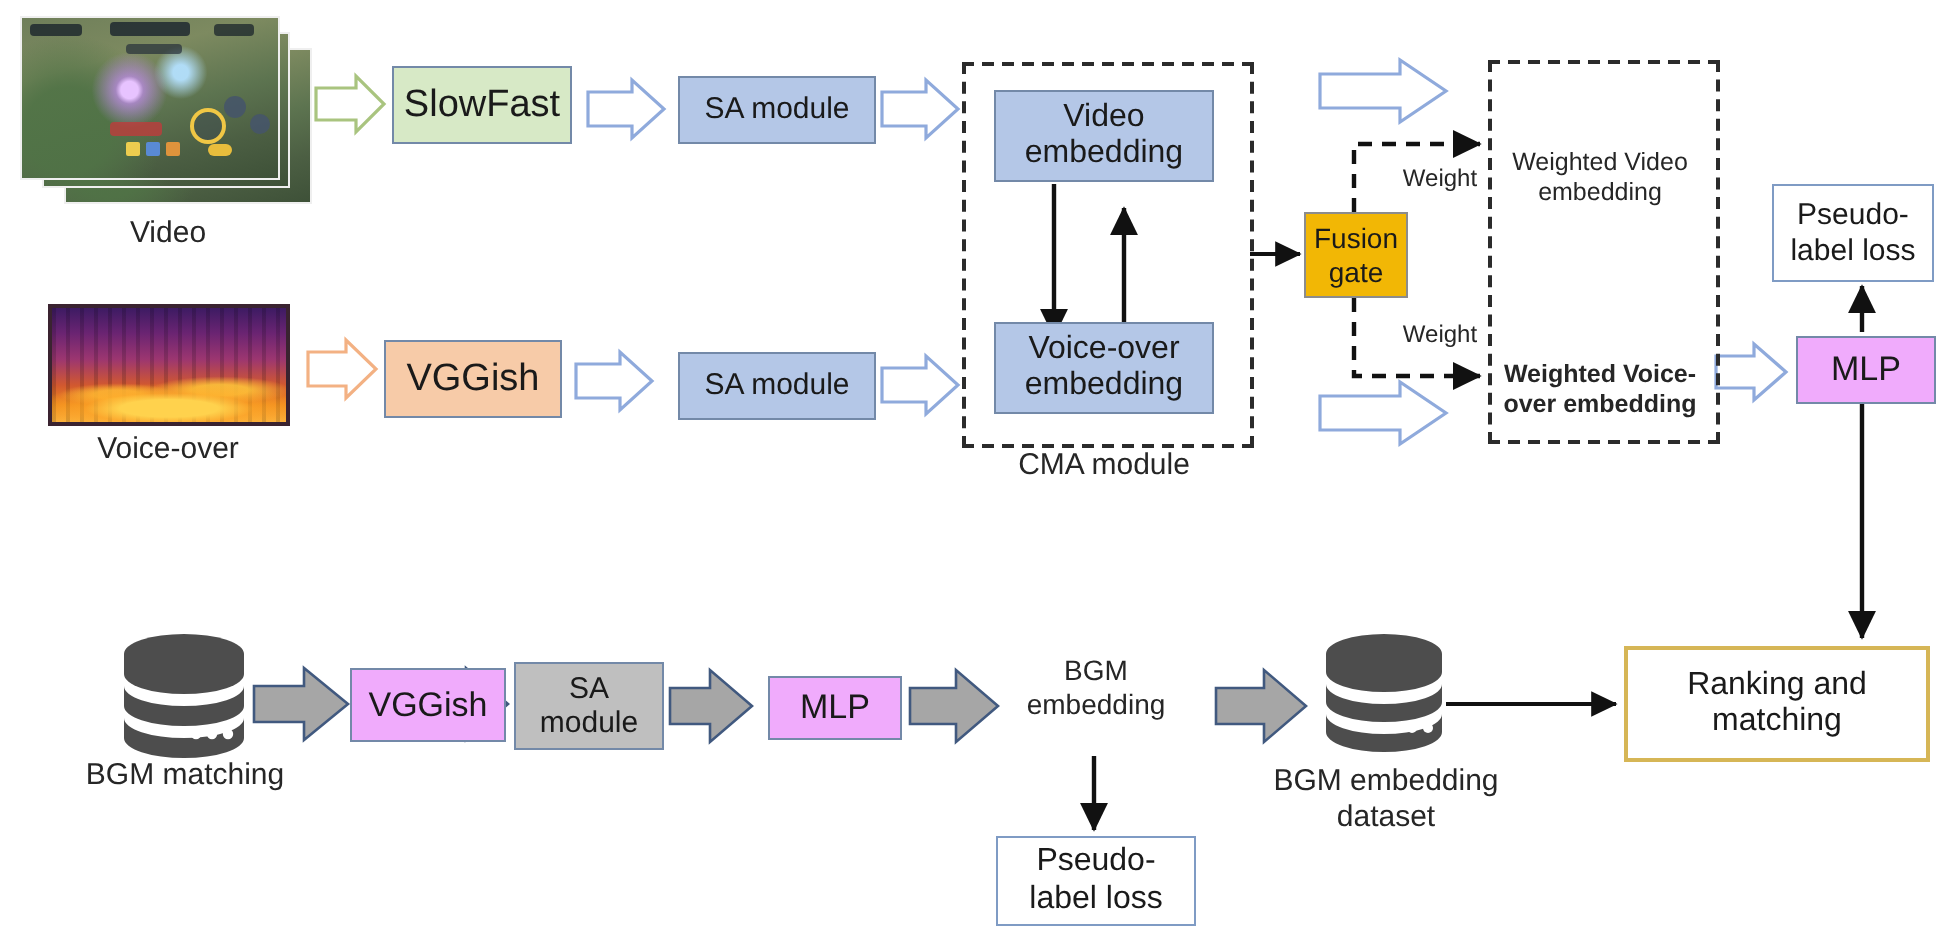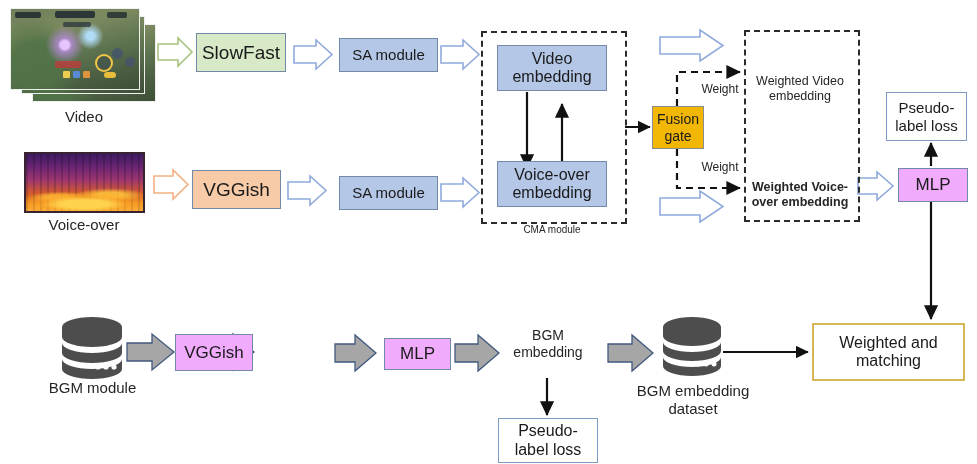--- a/index.html
+++ b/index.html
@@ -161,21 +161,21 @@
 
   <div class="node box-blue" style="left:339px;top:38px;width:99px;height:34px;font-size:15px;">
     <span>SA module</span>
   </div>
 
   <div class="node box-blue" style="left:339px;top:176px;width:99px;height:34px;font-size:15px;">
     <span>SA module</span>
   </div>
 
   <div class="dashbox" style="position:absolute;left:481px;top:31px;width:142px;height:189px;"></div>
-  <div class="lbl" style="left:481px;top:224px;width:142px;font-size:10px;">CMA module</div>
+  <div class="lbl" style="left:481px;top:224px;width:142px;font-size:15px;">CMA module</div>
 
   <div class="node box-blue" style="left:497px;top:45px;width:110px;height:46px;font-size:16px;white-space:pre-line;">
     <span>Video
 embedding</span>
   </div>
 
   <div class="node box-blue" style="left:497px;top:161px;width:110px;height:46px;font-size:16px;white-space:pre-line;">
     <span>Voice-over
 embedding</span>
   </div>
@@ -211,26 +211,30 @@
         <path d="M4,28 a30,10 0 0 0 60,0 v10 a30,10 0 0 1 -60,0 z"></path>
         <path d="M4,44 a30,10 0 0 0 60,0 v10 a30,10 0 0 1 -60,0 z"></path>
       </g>
       <g fill="#ffffff">
         <circle cx="40" cy="52" r="2.6"></circle>
           <circle cx="48" cy="52" r="2.6"></circle>
           <circle cx="56" cy="52" r="2.6"></circle>
       </g>
     </svg>
   </div>
-  <div class="lbl" style="left:10px;top:379px;width:165px;font-size:15px;">BGM module</div>
+  <div class="lbl" style="left:10px;top:379px;width:165px;font-size:15px;">BGM matching</div>
 
   <div class="node box-lightgray" style="left:175px;top:334px;width:78px;height:37px;font-size:17px;">
     <span>VGGish</span>
   </div>
 
+  <div class="node box-gray" style="left:257px;top:331px;width:75px;height:44px;font-size:15px;white-space:pre-line;">
+    <span>SA
+module</span>
+  </div>
 
   <div class="node box-lightgray" style="left:384px;top:338px;width:67px;height:32px;font-size:17px;">
     <span>MLP</span>
   </div>
 
   <div class="lbl" style="left:487px;top:327px;width:122px;font-size:14px;white-space:pre-line;">BGM
 embedding</div>
 
   <div class="node box-white-blue" style="left:498px;top:418px;width:100px;height:45px;font-size:16px;white-space:pre-line;">
     <span>Pseudo-
@@ -248,17 +252,17 @@
         <circle cx="38" cy="49" r="2.5"></circle>
           <circle cx="46" cy="49" r="2.5"></circle>
           <circle cx="54" cy="49" r="2.5"></circle>
       </g>
     </svg>
   </div>
   <div class="lbl" style="left:612px;top:382px;width:162px;font-size:15px;white-space:pre-line;">BGM embedding
 dataset</div>
 
   <div class="node box-goldline" style="left:812px;top:323px;width:153px;height:58px;font-size:16px;white-space:pre-line;">
-    <span>Weighted and
+    <span>Ranking and
 matching</span>
   </div>
 
 </div>
 
 </body></html>

